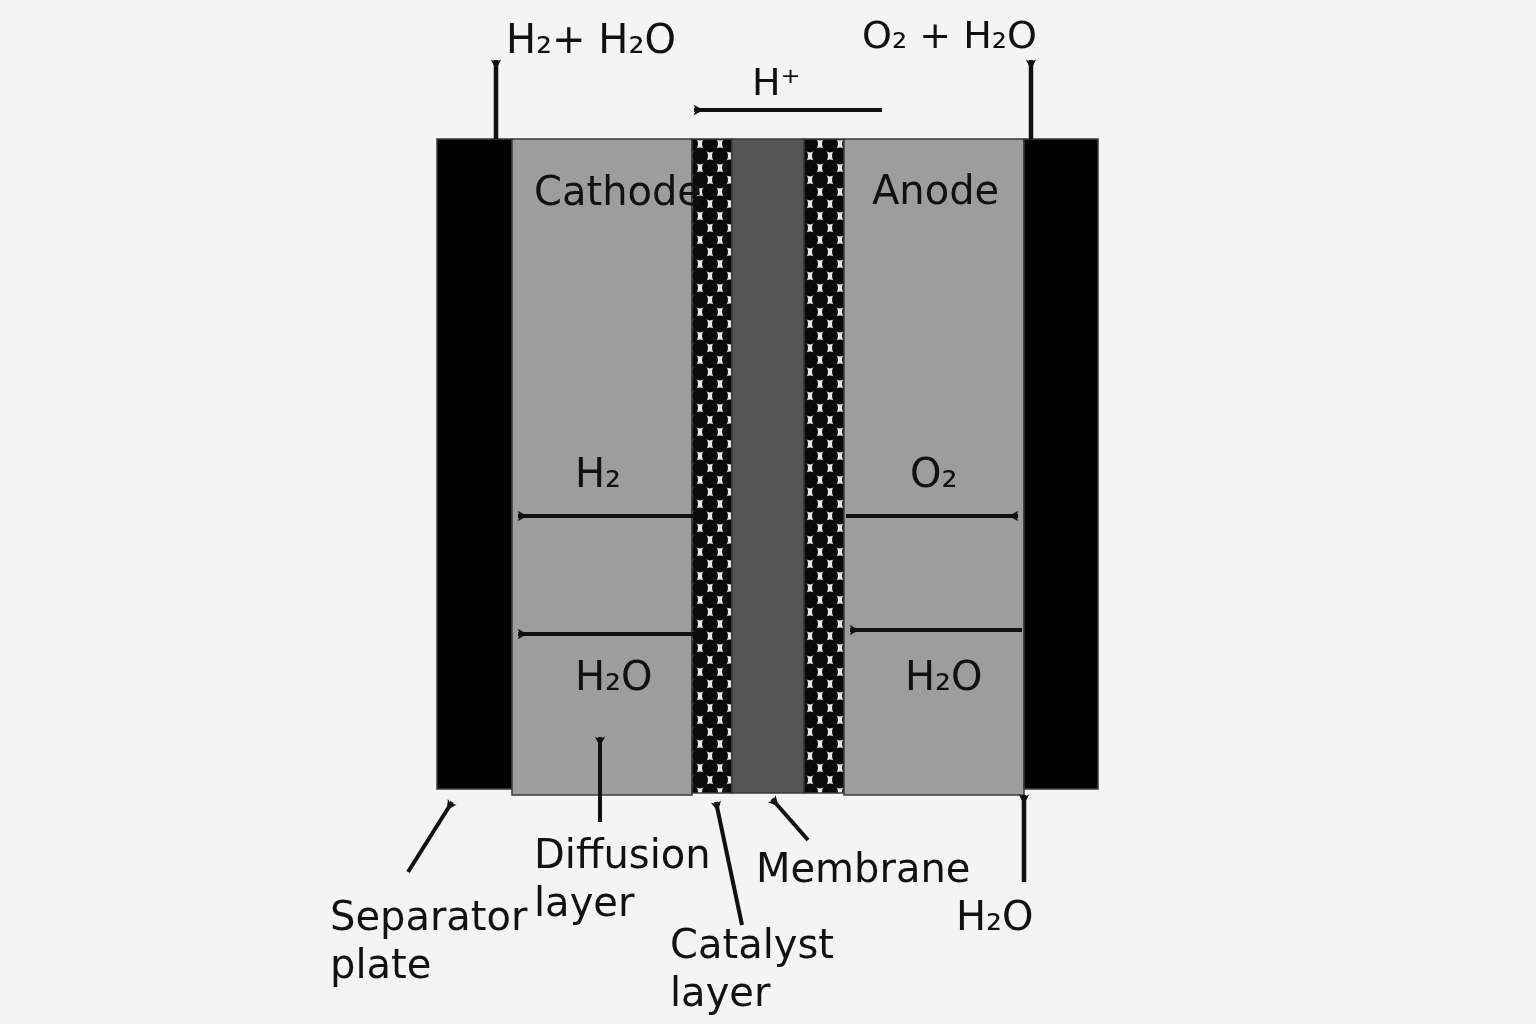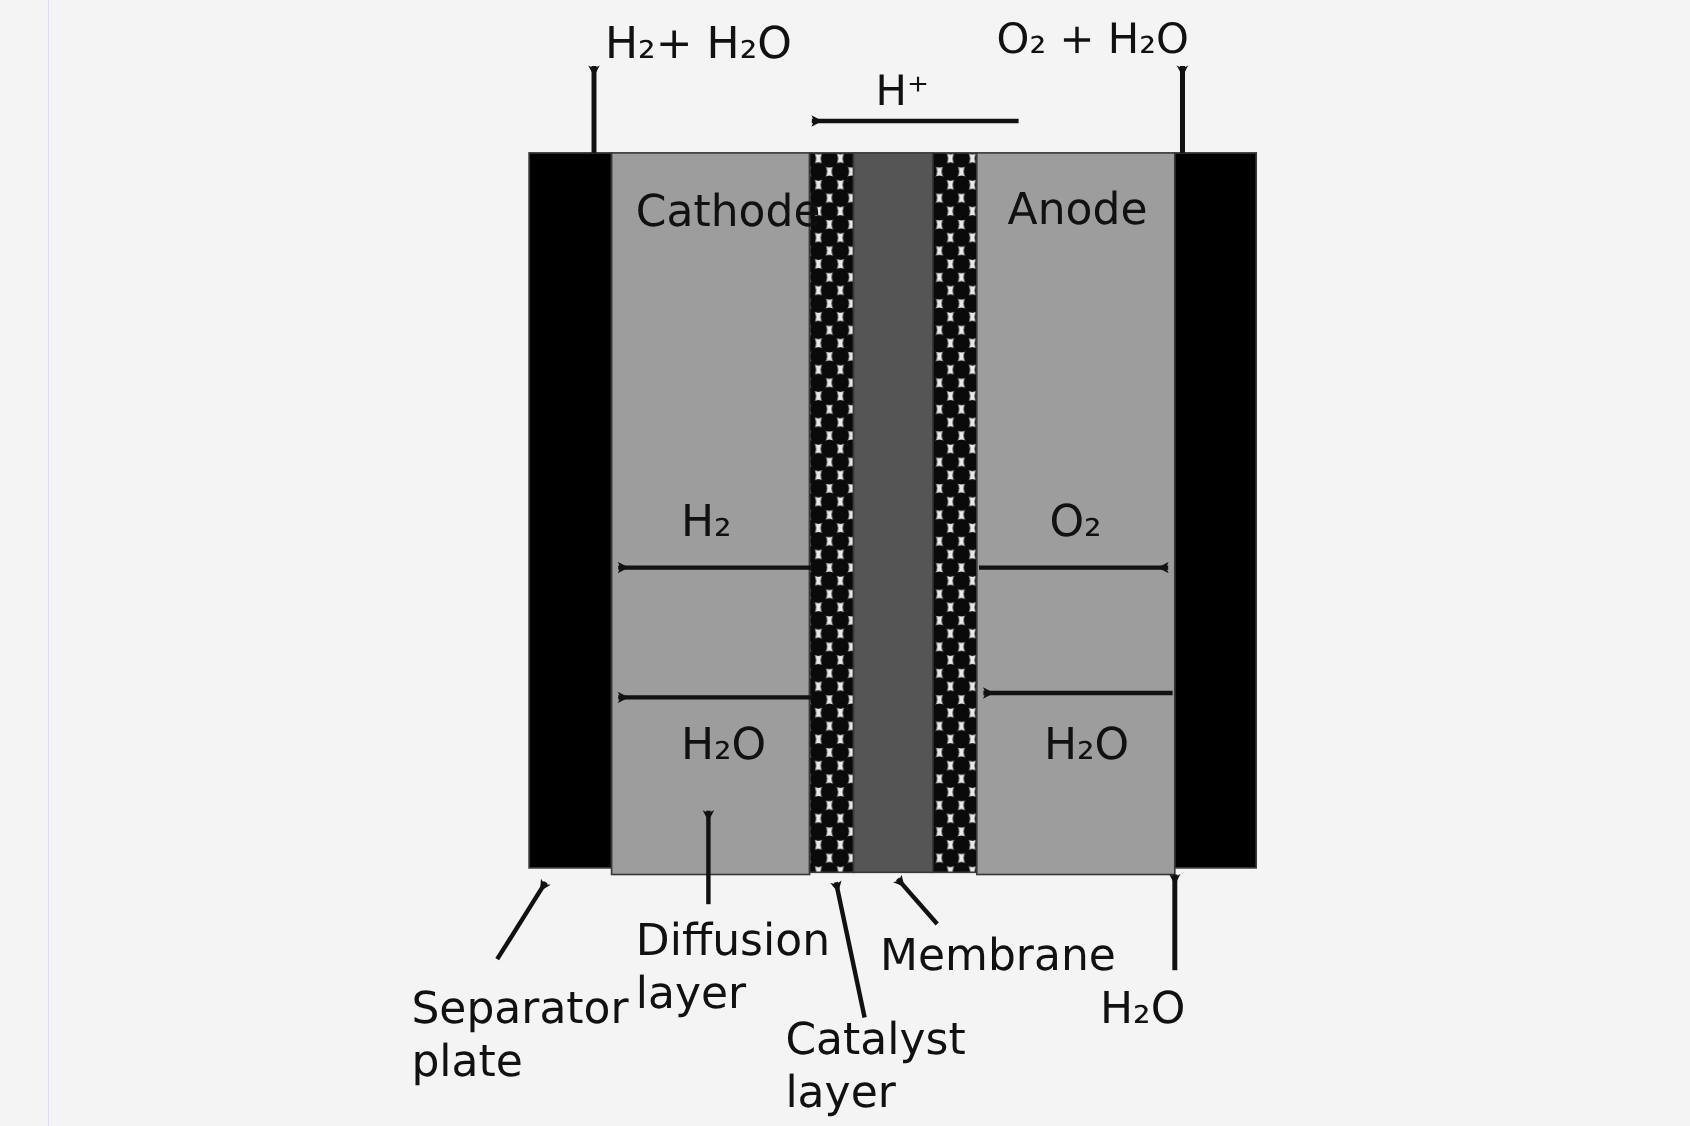--- a/index.html
+++ b/index.html
@@ -11,21 +11,20 @@
     width: 1536px;
     height: 1024px;
     overflow: hidden;
     font-family: "DejaVu Sans", "Liberation Sans", sans-serif;
   }
   #stage {
     position: relative;
     width: 1269px;
     height: 1024px;
     background: #c4b5fd;
-    margin-left: 44px;
   }
   #diagram {
     position: absolute;
     left: 0;
     top: 0;
   }
   .lbl {
     font-family: "DejaVu Sans", "Liberation Sans", sans-serif;
     fill: #111111;
   }

